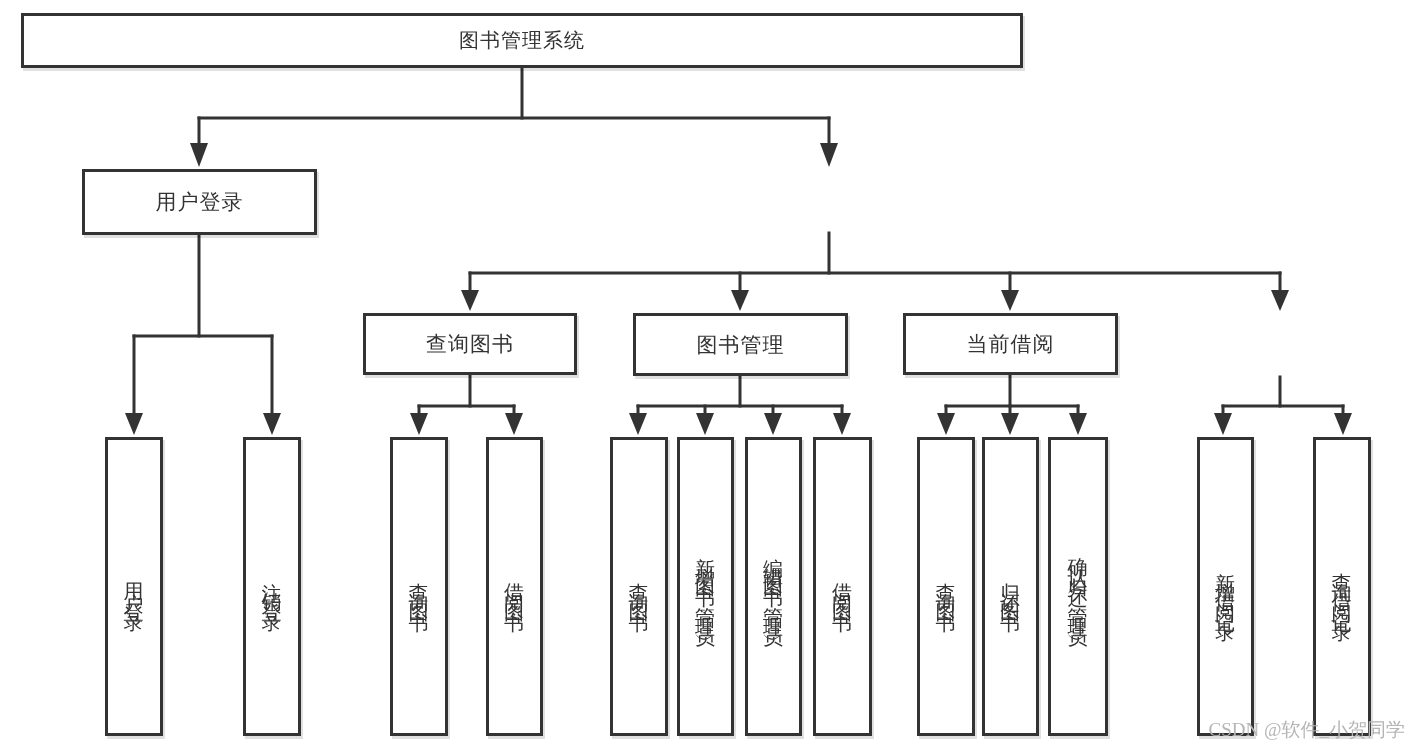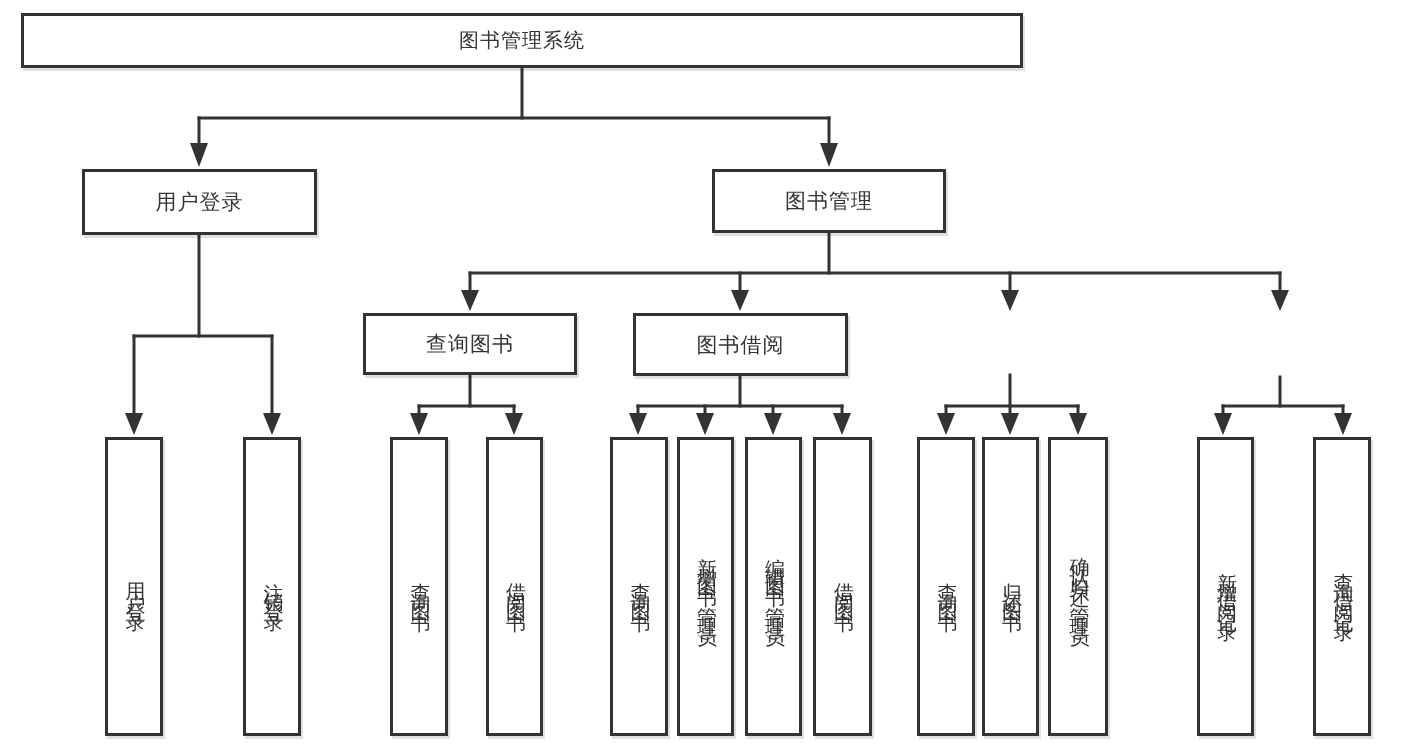--- a/index.html
+++ b/index.html
@@ -1,18 +1,18 @@
 <!DOCTYPE html>
 <html><head>
 <meta charset="utf-8">
 <style>
   html,body{margin:0;padding:0;background:#fff;}
   #stage{
     position:relative;width:1405px;height:747px;overflow:hidden;
-    background:#fff;font-family:Liberation Mono, monospace;color:#333;
+    background:#fff;font-family:Liberation Serif, serif;color:#333;
   }
   .hnode{
     position:absolute;box-sizing:border-box;border:3px solid #333;background:#fff;
     display:flex;align-items:center;justify-content:center;
     font-size:21px;letter-spacing:1px;color:#333;
     box-shadow:2px 3px 0 rgba(0,0,0,0.12);
   }
   .root{font-size:20px;}
   .leaf{
     position:absolute;box-sizing:border-box;border:3px solid #333;background:#fff;
@@ -103,29 +103,29 @@
     </g>
   </svg>
 
   <div class="hnode root" style="left:21px;top:13px;width:1002px;height:55px">
     <span>图书管理系统</span>
   </div>
 
   <div class="hnode" style="left:82px;top:169px;width:235px;height:66px">
     <span>用户登录</span>
   </div>
-  <div class="hnode" style="left:712px;top:169px;width:234px;height:64px">
-    <span>图书管理</span>
-  </div>
 
   <div class="hnode" style="left:363px;top:313px;width:214px;height:62px">
     <span>查询图书</span>
   </div>
   <div class="hnode" style="left:633px;top:313px;width:215px;height:63px">
-    <span>图书借阅</span>
+    <span>图书管理</span>
+  </div>
+  <div class="hnode" style="left:903px;top:313px;width:215px;height:62px">
+    <span>当前借阅</span>
   </div>
 
   <div class="leaf" style="left:105px;top:437px;width:58px;height:299px">
     <span>用户登录</span>
   </div>
   <div class="leaf" style="left:243px;top:437px;width:58px;height:299px">
     <span>注销登录</span>
   </div>
 
   <div class="leaf" style="left:390px;top:437px;width:58px;height:299px">
@@ -158,14 +158,15 @@
     <span>确认归还（管理员）</span>
   </div>
 
   <div class="leaf" style="left:1197px;top:437px;width:57px;height:299px">
     <span>新增借阅记录</span>
   </div>
   <div class="leaf" style="left:1313px;top:437px;width:58px;height:299px">
     <span>查询借阅记录</span>
   </div>
 
+  <div id="watermark">CSDN @软件_小贺同学</div>
 
 </div>
 
 </body></html>

